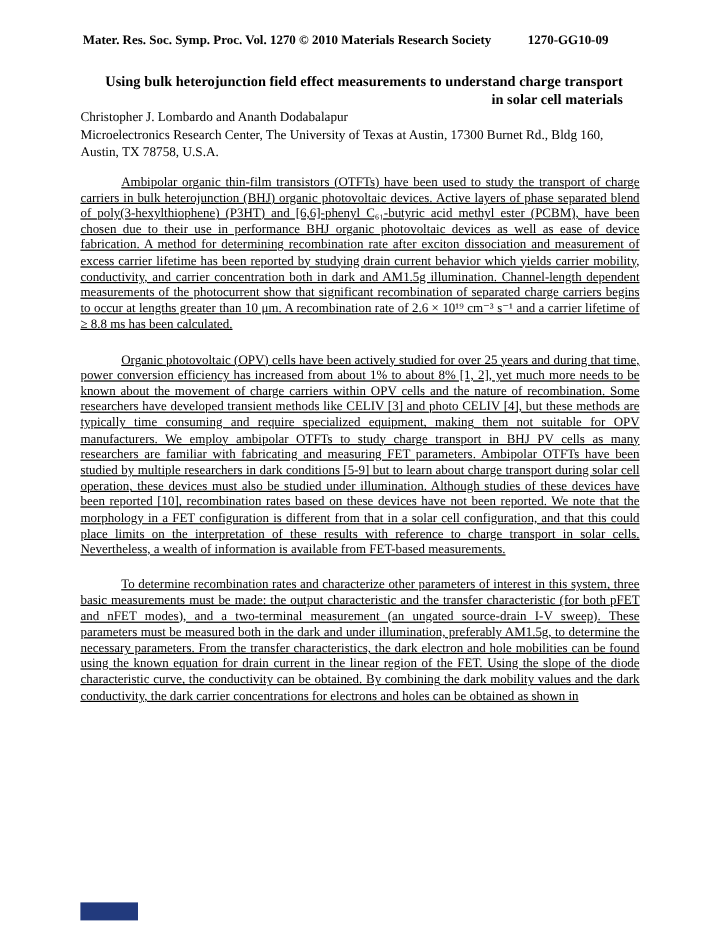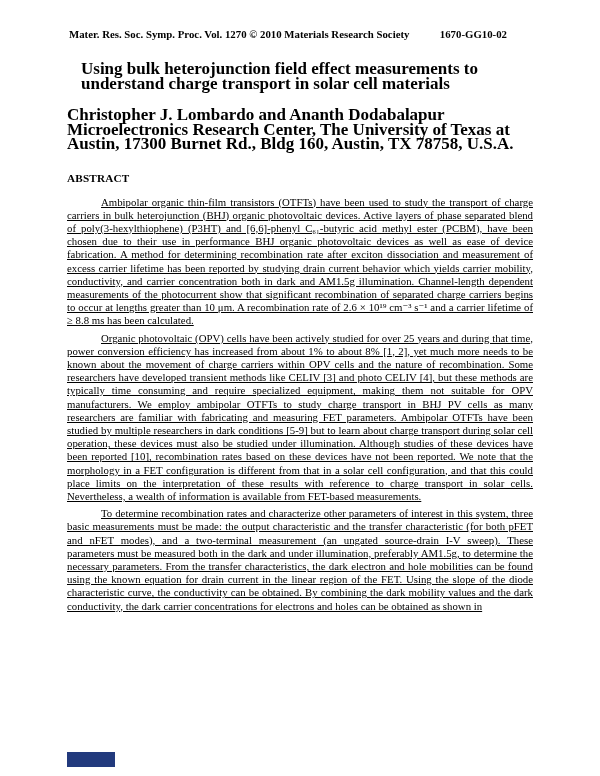--- a/index.html
+++ b/index.html
@@ -26,76 +26,73 @@
     justify-content: space-between;
     align-items: baseline;
     font-weight: bold;
     font-size: 10.8px;
     line-height: 13px;
   }
   .page-header .hdr-left { padding-left: 2px; }
   .page-header .hdr-right { padding-right: 26px; }
   .title {
     margin: 20px 14px 0 14px;
-    font-size: 17px;
+    font-size: 12px;
     font-weight: bold;
-    text-align: left;
+    text-align: right;
     line-height: 15px;
   }
   .byline-block {
-    margin-top: 17px;
-    font-size: 17px;
+    font-size: 11px;
     line-height: 14.5px;
-    font-weight: bold;
   }
   .section-heading {
     margin: 19px 0 0 0;
     font-size: 11.2px;
     font-weight: bold;
     line-height: 14px;
     letter-spacing: 0.2px;
   }
   .body-para {
     margin: 11px 0 0 0;
     font-size: 10.8px;
     line-height: 13.2px;
     text-align: justify;
     text-indent: 34px;
     text-decoration: underline;
   }
   .body-para + .body-para {
-    margin-top: 4px;
+    margin-top: 16px;
   }
   .stamp {
     position: absolute;
     left: 67px;
     bottom: 9px;
     width: 48px;
     height: 15px;
     background: #223a7d; 
   }
 </style>
 </head>
 <body>
 
 <div class="page">
 
   <div class="page-header">
     <span class="hdr-left">Mater. Res. Soc. Symp. Proc. Vol. 1270 © 2010 Materials Research Society</span>
-    <span class="hdr-right">1670-GG10-02</span>
+    <span class="hdr-right">1270-GG10-09</span>
   </div>
 
   <h1 class="title">Using bulk heterojunction field effect measurements to understand charge transport in solar cell materials</h1>
 
   <div class="byline-block">
     <div>Christopher J. Lombardo and Ananth Dodabalapur</div>
     <div>Microelectronics Research Center, The University of Texas at Austin, 17300 Burnet Rd., Bldg 160, Austin, TX 78758, U.S.A.</div>
   </div>
 
-  <h2 class="section-heading">ABSTRACT</h2>
 
   <p class="body-para">Ambipolar organic thin-film transistors (OTFTs) have been used to study the transport of charge carriers in bulk heterojunction (BHJ) organic photovoltaic devices. Active layers of phase separated blend of poly(3-hexylthiophene) (P3HT) and [6,6]-phenyl C₆₁-butyric acid methyl ester (PCBM), have been chosen due to their use in performance BHJ organic photovoltaic devices as well as ease of device fabrication. A method for determining recombination rate after exciton dissociation and measurement of excess carrier lifetime has been reported by studying drain current behavior which yields carrier mobility, conductivity, and carrier concentration both in dark and AM1.5g illumination. Channel-length dependent measurements of the photocurrent show that significant recombination of separated charge carriers begins to occur at lengths greater than 10 μm. A recombination rate of 2.6 × 10¹⁹ cm⁻³ s⁻¹ and a carrier lifetime of ≥ 8.8 ms has been calculated.</p>
 
 
   <p class="body-para">Organic photovoltaic (OPV) cells have been actively studied for over 25 years and during that time, power conversion efficiency has increased from about 1% to about 8% [1, 2], yet much more needs to be known about the movement of charge carriers within OPV cells and the nature of recombination. Some researchers have developed transient methods like CELIV [3] and photo CELIV [4], but these methods are typically time consuming and require specialized equipment, making them not suitable for OPV manufacturers. We employ ambipolar OTFTs to study charge transport in BHJ PV cells as many researchers are familiar with fabricating and measuring FET parameters. Ambipolar OTFTs have been studied by multiple researchers in dark conditions [5-9] but to learn about charge transport during solar cell operation, these devices must also be studied under illumination. Although studies of these devices have been reported [10], recombination rates based on these devices have not been reported. We note that the morphology in a FET configuration is different from that in a solar cell configuration, and that this could place limits on the interpretation of these results with reference to charge transport in solar cells. Nevertheless, a wealth of information is available from FET-based measurements.</p>
 
   <p class="body-para">To determine recombination rates and characterize other parameters of interest in this system, three basic measurements must be made: the output characteristic and the transfer characteristic (for both pFET and nFET modes), and a two-terminal measurement (an ungated source-drain I-V sweep). These parameters must be measured both in the dark and under illumination, preferably AM1.5g, to determine the necessary parameters. From the transfer characteristics, the dark electron and hole mobilities can be found using the known equation for drain current in the linear region of the FET. Using the slope of the diode characteristic curve, the conductivity can be obtained. By combining the dark mobility values and the dark conductivity, the dark carrier concentrations for electrons and holes can be obtained as shown in</p>
 
 </div>
 

